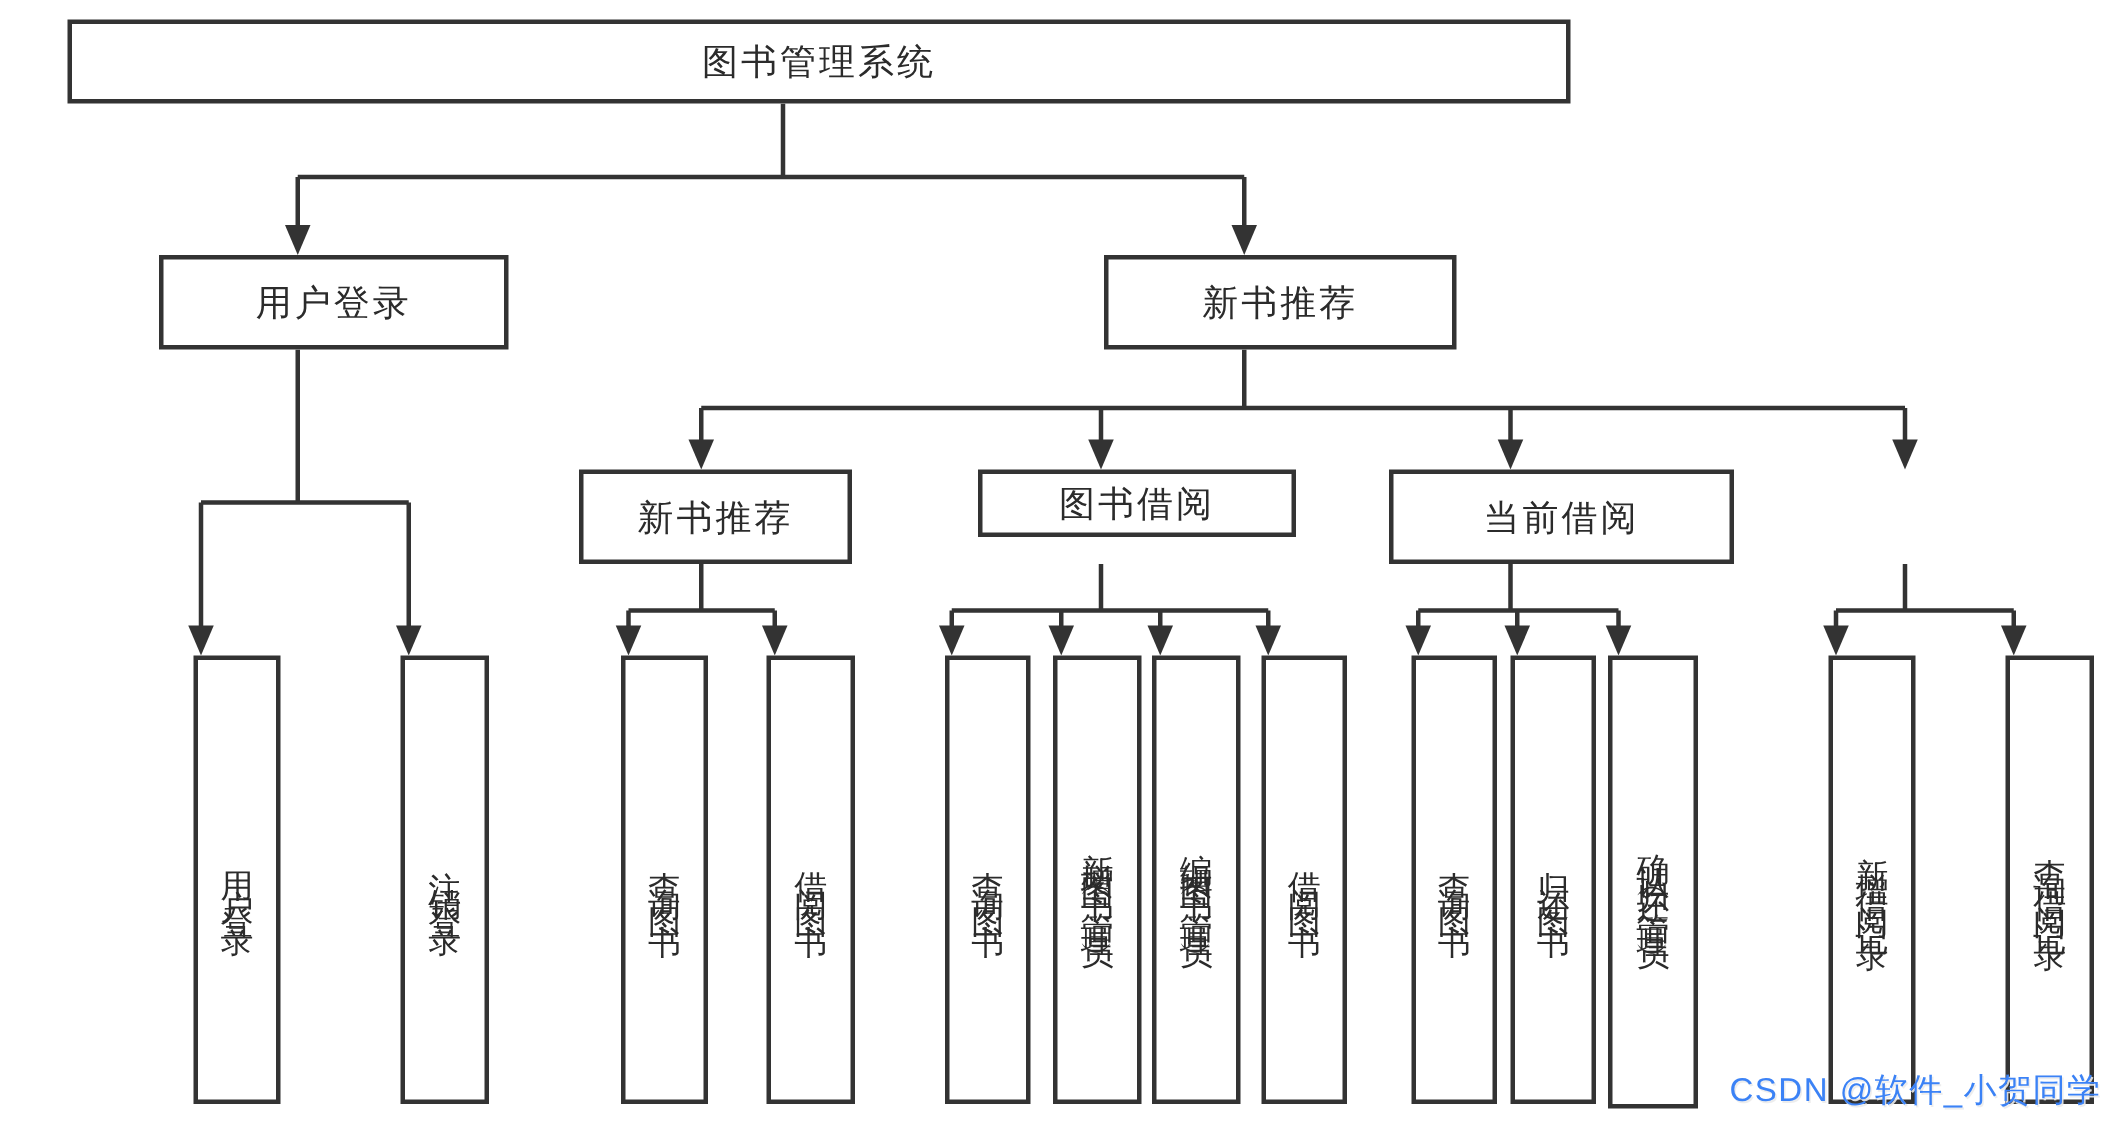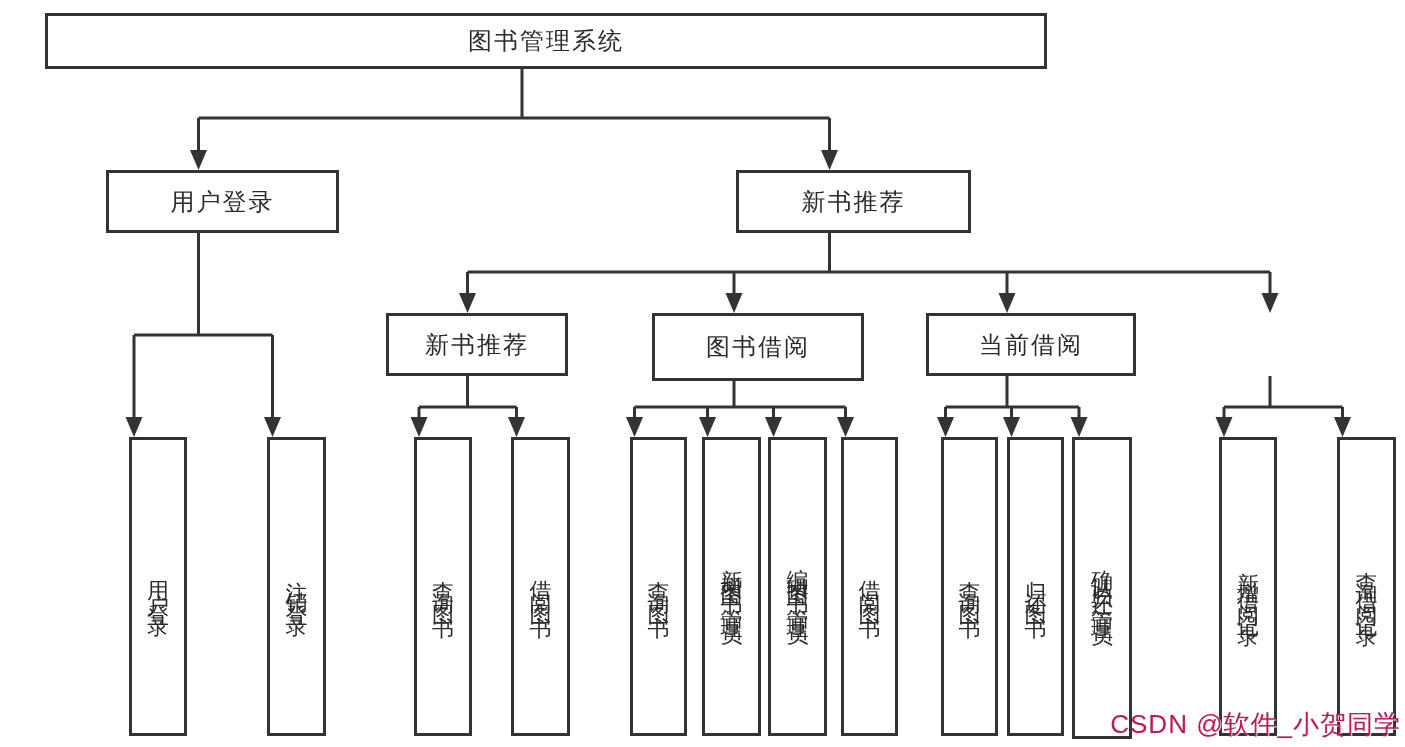--- a/index.html
+++ b/index.html
@@ -13,21 +13,21 @@
     position:absolute;background:#ffffff;border:3px solid #333333;box-sizing:border-box;
     display:flex;align-items:center;justify-content:center;color:#2b2b2b;margin-left:24px;
   }
   .node span{white-space:pre;}
   .h{font-size:24px;letter-spacing:2px;}
   .v{writing-mode:vertical-rl;text-orientation:mixed;font-size:22px;}
   .ls12{letter-spacing:12px;}
   .ls10{letter-spacing:11px;}
   .ls8{letter-spacing:8px;}
   .watermark{
-    position:absolute;right:4px;bottom:5px;font-size:26px;color:#be185d;letter-spacing:1px;
+    position:absolute;right:4px;bottom:5px;font-size:22px;color:#3b82f6;letter-spacing:1px;
     text-shadow:1px 1px 0 rgba(235,235,235,0.9);z-index:5;white-space:pre;
   }
 </style>
 </head>
 <body>
 
 <div class="stage">
 
   <svg class="connectors" viewBox="0 0 1405 747" xmlns="http://www.w3.org/2000/svg">
     <defs>
@@ -72,24 +72,24 @@
   <div class="node h" style="left:82px;top:170px;width:233px;height:63px">
     <span>用户登录</span>
   </div>
   <div class="node h" style="left:712px;top:170px;width:235px;height:63px">
     <span>新书推荐</span>
   </div>
 
   <div class="node h" style="left:362px;top:313px;width:182px;height:63px">
     <span>新书推荐</span>
   </div>
-  <div class="node h" style="left:628px;top:313px;width:212px;height:68px">
+  <div class="node h" style="left:628px;top:313px;width:212px;height:45px">
     <span>图书借阅</span>
   </div>
-  <div class="node h" style="left:902px;top:313px;width:210px;height:63px">
+  <div class="node h" style="left:902px;top:313px;width:230px;height:63px">
     <span>当前借阅</span>
   </div>
 
   <div class="node v ls12" style="left:105px;top:437px;width:58px;height:299px">
     <span>用户登录</span>
   </div>
   <div class="node v ls12" style="left:243px;top:437px;width:59px;height:299px">
     <span>注销登录</span>
   </div>
 

